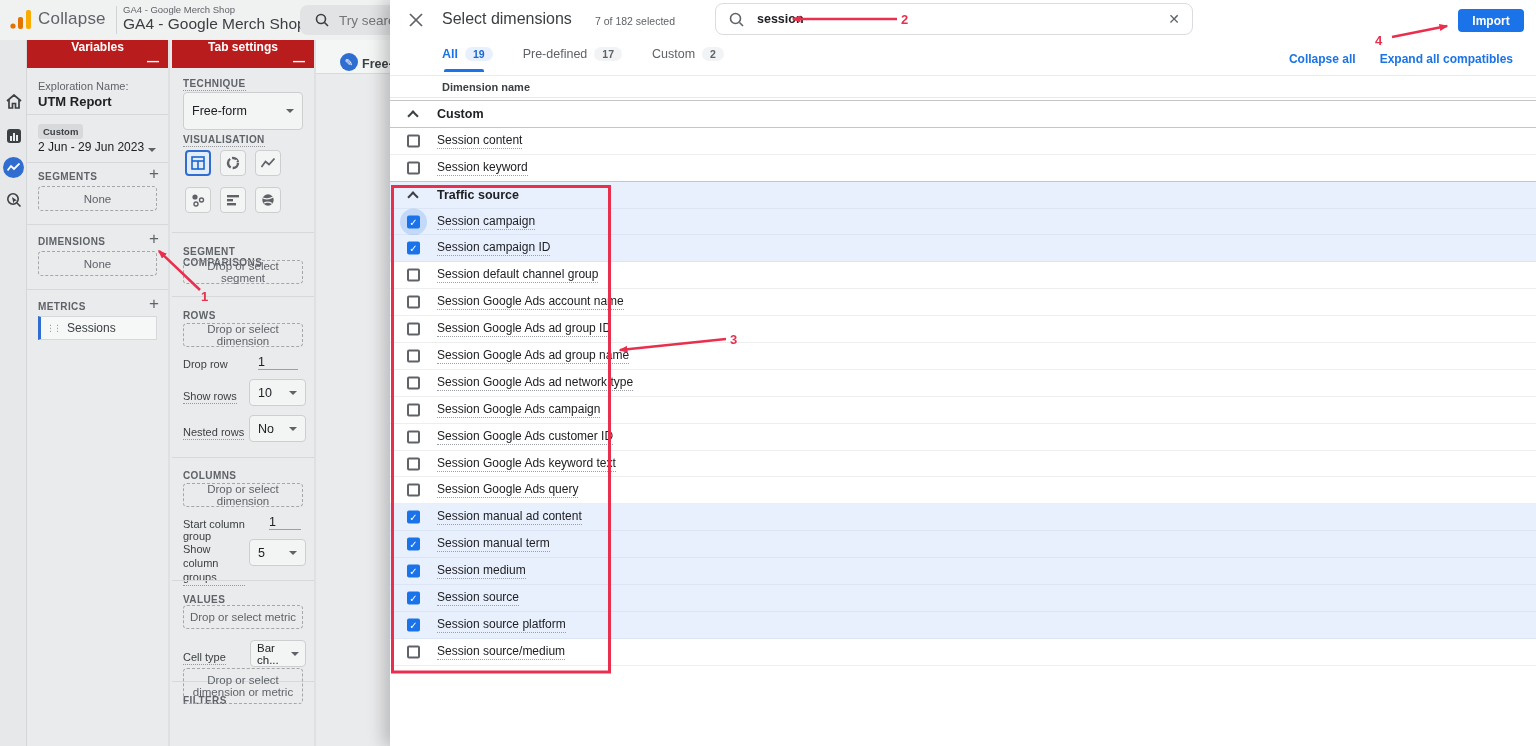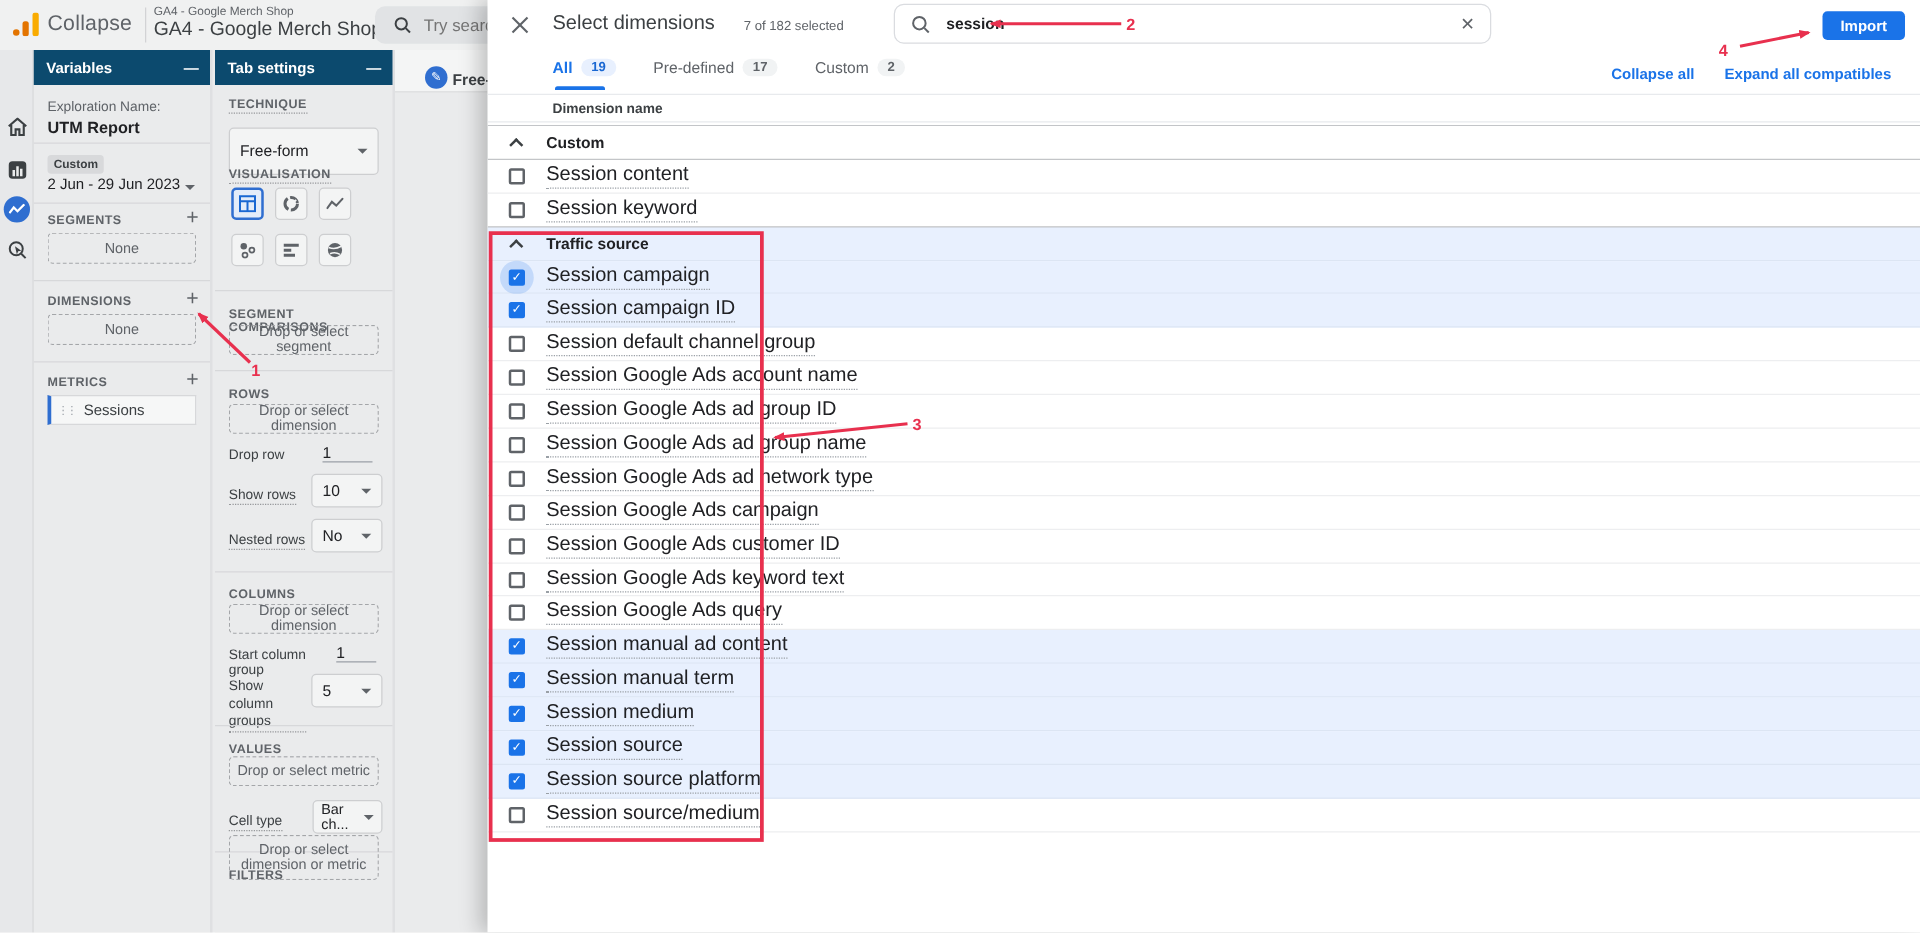--- a/index.html
+++ b/index.html
@@ -16,21 +16,21 @@
   .prop-name { position:absolute; left:123px; top:15px; font-size:15.5px; color:#3c4043; }
   .tb-search { position:absolute; left:300px; top:5px; width:110px; height:30px; background:#e1e3e5; border-radius:8px 0 0 8px; display:flex; align-items:center; overflow:hidden; }
   .tb-search svg { margin-left:15px; flex:none; }
   .tb-search input { border:none; background:transparent; outline:none; margin-left:10px; font-size:13.5px; color:#5f6368; width:70px; font-family:inherit; }
 
   .rail { position:absolute; left:0; top:40px; width:27px; height:706px; background:#e7e8ea; border-right:1px solid #d5d6d8; }
   .rail-ic { position:absolute; left:4px; width:19px; height:19px; display:flex; align-items:center; justify-content:center; }
   .rail-explore { background:#2f6ed0; border-radius:50%; width:21px; height:21px; left:3px; }
 
   .panel { position:absolute; top:40px; bottom:0; background:#eaebec; border-right:2px solid #dfe0e2; }
-  .panel-hd { position:absolute; left:0; top:0; right:0; height:28px; background:#0c4a6e; color:#fff; display:flex; align-items:center; padding:0 10px; font-size:12px; font-weight:bold; }
+  .panel-hd { position:absolute; left:0; top:0; right:0; height:28px; background:#b91c1c; color:#fff; display:flex; align-items:center; padding:0 10px; font-size:12px; font-weight:bold;flex-direction:column; }
   .panel-hd .min { margin-left:auto; font-size:12px; color:#fff; letter-spacing:-1px; }
   .p-var { left:27px; width:143px; }
   .p-tab { left:172px; width:144px; }
   .lab10 { font-size:10px; font-weight:bold; color:#5f6368; letter-spacing:.4px; }
   .dotted { border-bottom:1px dotted #96989b; padding-bottom:1px; }
   .plus { position:absolute; right:9px; font-size:17px; color:#5f6368; line-height:14px; }
   .dashbox { position:absolute; left:11px; right:11px; border:1px dashed #a4a6a9; border-radius:4px; color:#5f6368; font-size:11.5px; display:flex; align-items:center; justify-content:center; text-align:center; padding:2px 4px; }
   .hdiv { position:absolute; left:0; right:0; height:1px; background:#d7d8da; }
   .selbox { position:absolute; background:#f3f4f4; border:1px solid #cdced0; border-radius:4px; display:flex; align-items:center; padding:0 8px; font-size:12.5px; color:#202124; }
   .selbox .caret { margin-left:auto; }
@@ -74,21 +74,21 @@
 
   .dim-list { position:absolute; left:0; right:0; top:101px; }
   .row { position:relative; height:26.9px; border-bottom:1px solid #edeef0; }
   .row.hl { background:#e8f0fe; border-bottom-color:#dce5f3; }
   .group-row { border-bottom-color:#c3c5c8; box-shadow:0 -1px 0 #c3c5c8; }
   .chevron { position:absolute; left:19px; top:11px; width:8px; height:8px; border-left:2px solid #3c4043; border-top:2px solid #3c4043; transform:rotate(45deg); cursor:pointer; }
   .group-label { position:absolute; left:47px; top:50%; transform:translateY(-50%); font-size:12.5px; font-weight:bold; color:#202124; }
   .halo-circle { position:absolute; left:10px; top:50%; transform:translateY(-50%); width:27px; height:27px; border-radius:50%; background:rgba(26,115,232,.18); }
   .checkbox { position:absolute; left:17px; top:50%; transform:translateY(-50%); width:13px; height:13px; border:2px solid #5f6368; border-radius:2px; background:#fff; cursor:pointer; display:flex; align-items:center; justify-content:center; }
   .checkbox.checked { background:#1a73e8; border-color:#1a73e8; color:#fff; font-size:10px; font-weight:bold; }
-  .item-label { position:absolute; left:47px; top:50%; transform:translateY(-50%); font-size:16px; color:#202124; border-bottom:1px dotted #9aa0a6; padding-bottom:1px; cursor:pointer;text-align:center; }
+  .item-label { position:absolute; left:47px; top:50%; transform:translateY(-50%); font-size:12px; color:#202124; border-bottom:1px dotted #9aa0a6; padding-bottom:1px; cursor:pointer;text-align:center; }
 
   .annot { position:absolute; left:0; top:0; width:1536px; height:746px; pointer-events:none; z-index:100; }
 </style>
 </head>
 <body>
 
 <div class="app">
 
   <div class="topbar">
     <svg class="ga-logo" viewBox="0 0 22 19">
@@ -164,21 +164,21 @@
       <span>Sessions</span>
     </div>
   </div>
 
   <div class="panel p-tab">
     <div class="panel-hd">
       <span>Tab settings</span>
       <span class="min">—</span>
     </div>
     <div class="lab10 dotted" style="position:absolute;left:11px;top:38px">TECHNIQUE</div>
-    <div class="selbox" style="left:11px;right:11px;top:62px;height:38px">
+    <div class="selbox" style="left:11px;right:11px;top:52px;height:38px">
       <span>Free-form</span>
       <span class="caret"></span>
     </div>
     <div class="lab10 dotted" style="position:absolute;left:11px;top:94px">VISUALISATION</div>
 
     <div class="viz-btn sel" style="left:13px;top:110px">
       <svg width="14" height="14" viewBox="0 0 14 14">
           <rect x="1" y="1" width="12" height="12" fill="none" stroke="#1967d2" stroke-width="1.6"></rect>
           <line x1="1" y1="5" x2="13" y2="5" stroke="#1967d2" stroke-width="1.6"></line>
           <line x1="7" y1="5" x2="7" y2="13" stroke="#1967d2" stroke-width="1.6"></line>

